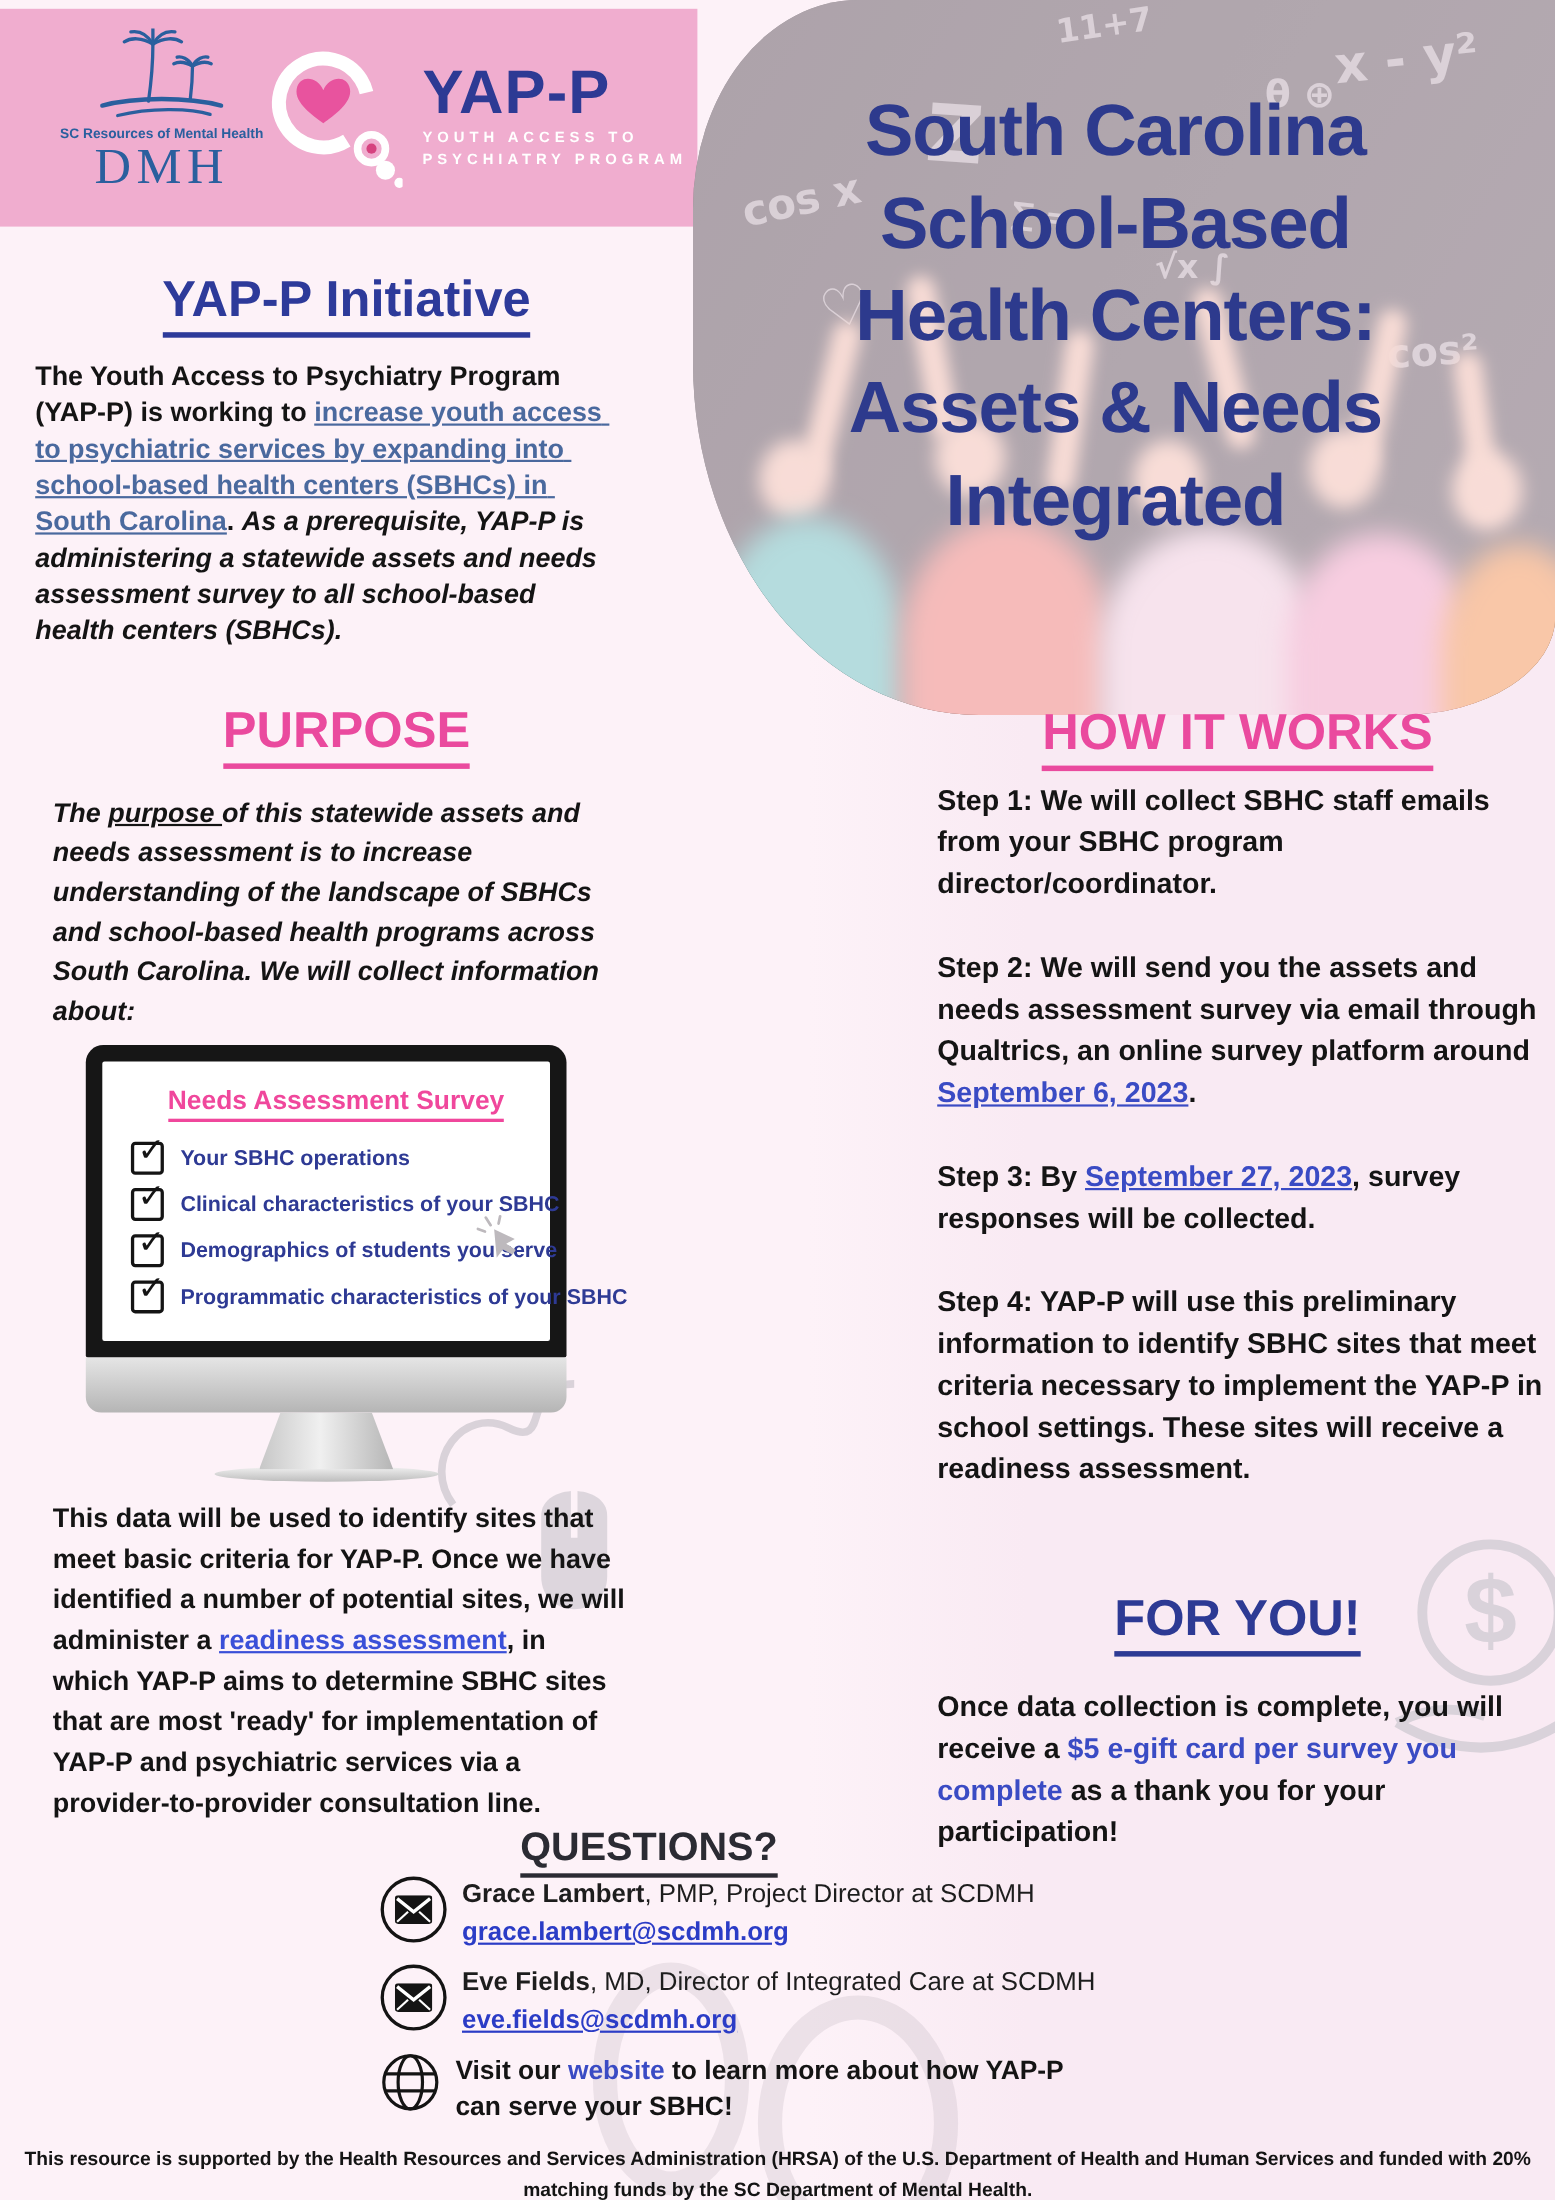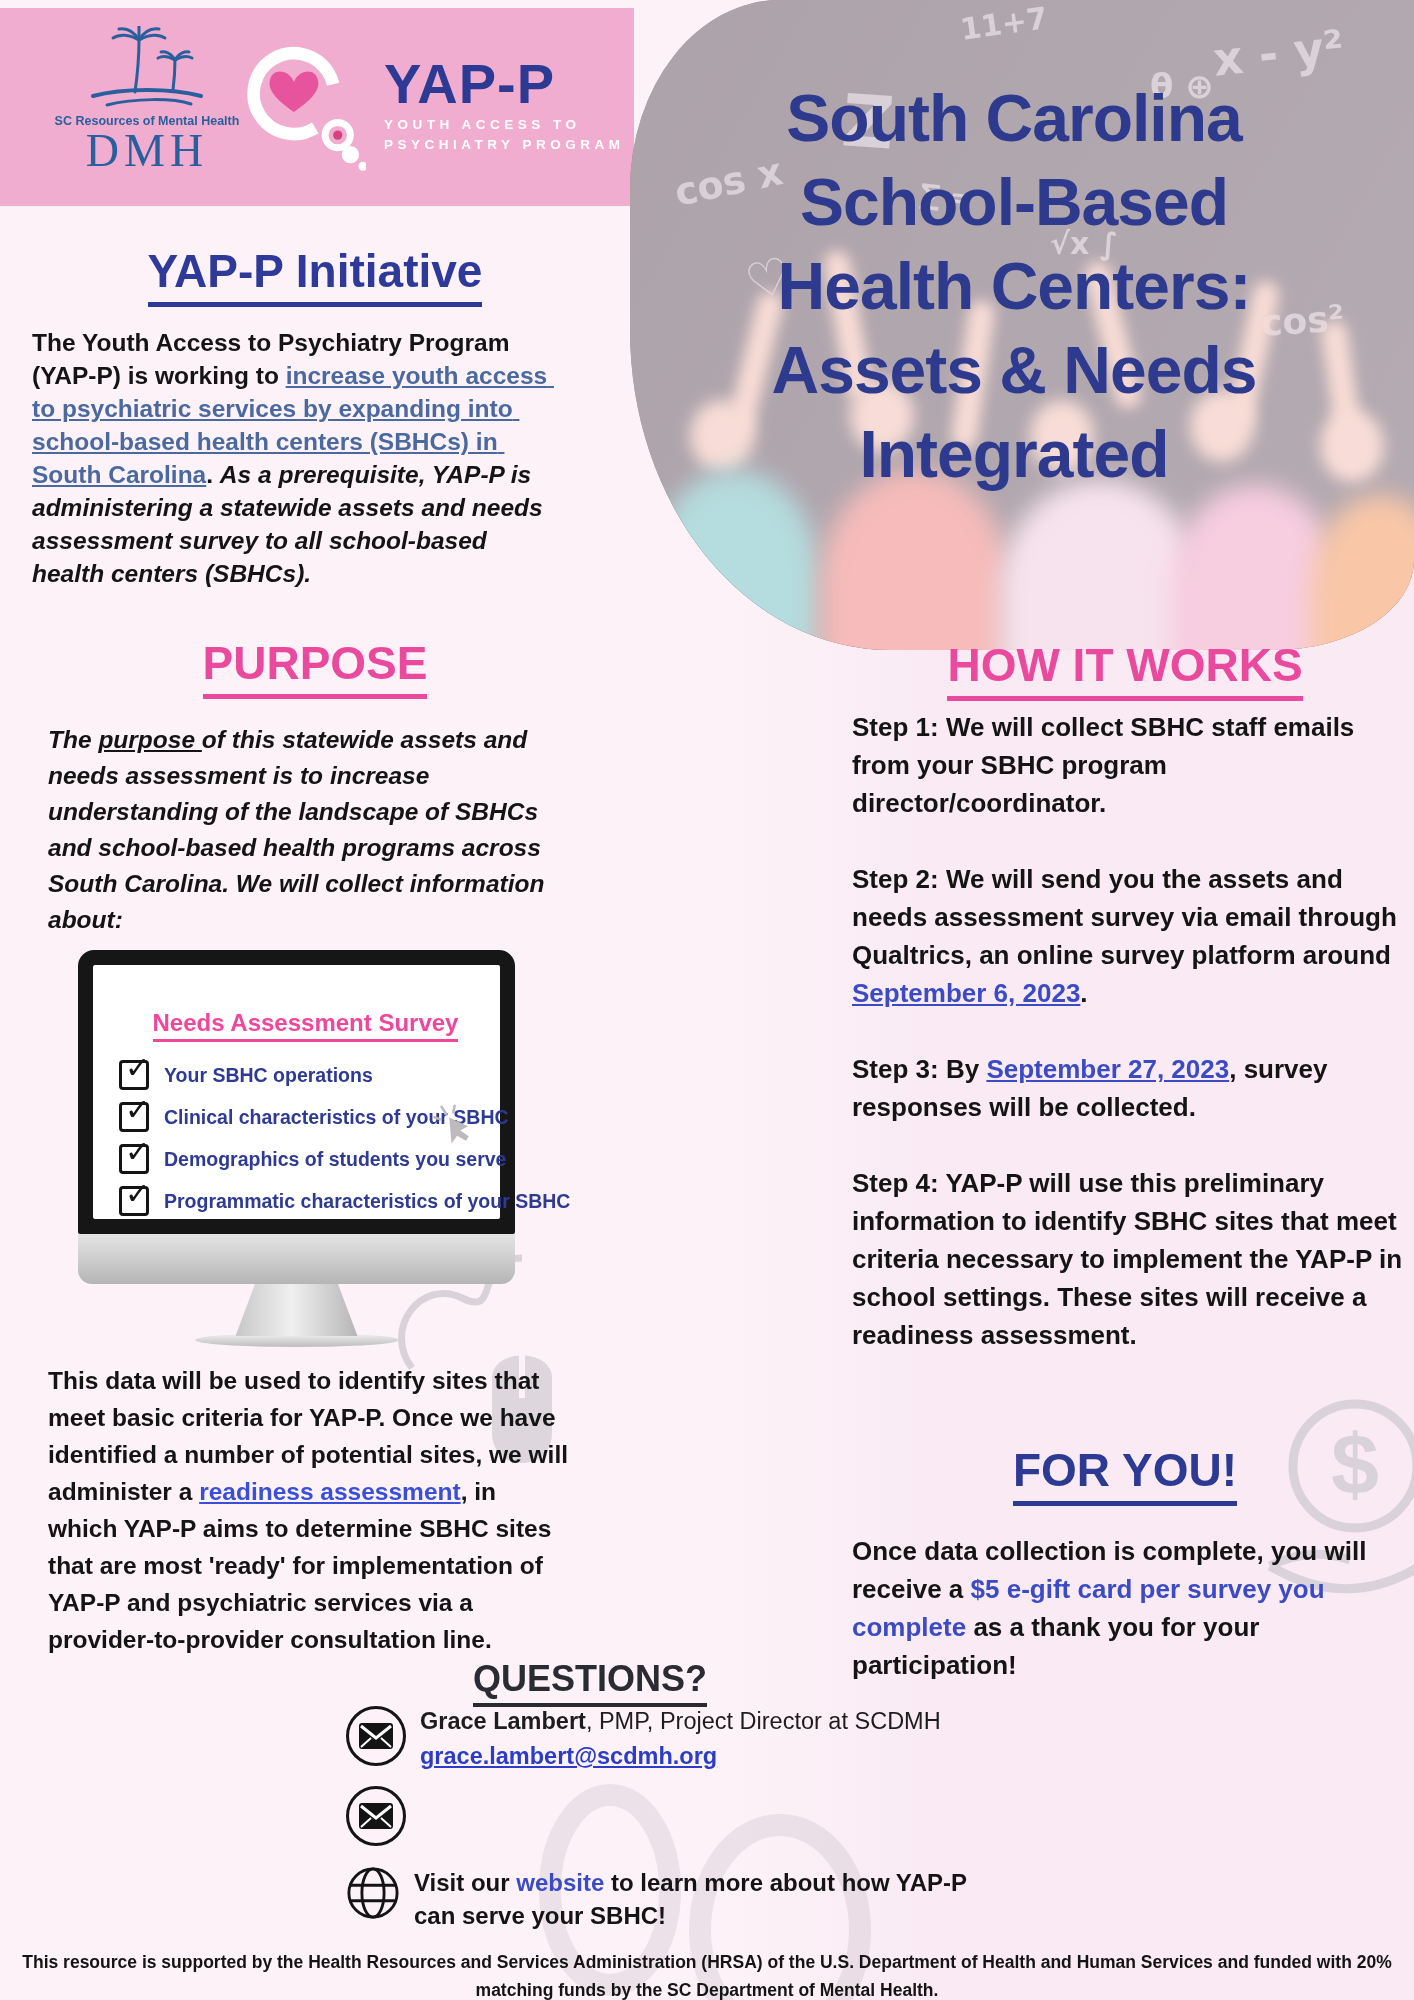--- a/index.html
+++ b/index.html
@@ -67,21 +67,21 @@
   .seg-date{color:#3a4bc4;text-decoration:underline;}
   .seg-blue{color:#3a4bc4;}
   .seg-italic{font-style:italic;}
   .seg-underline{text-decoration:underline;}
 
   
   .monitor{position:absolute;left:78px;top:950px;width:437px;z-index:2;}
   .m-frame{background:#161616;border-radius:16px 16px 2px 2px;padding:15px;height:284px;box-sizing:border-box;}
   .m-screen{background:#fff;height:100%;border-radius:2px;box-sizing:border-box;padding:22px 8px 0 26px;position:relative;}
   .m-title-wrap{text-align:center;margin-bottom:18px;}
-  .m-title{display:inline-block;font-size:24px;font-weight:bold;color:#f0479c;border-bottom:3px solid #f0479c;padding-bottom:2px;margin-top:22px;}
+  .m-title{display:inline-block;font-size:24px;font-weight:bold;color:#f0479c;border-bottom:3px solid #f0479c;padding-bottom:2px;}
   .chk-row{display:flex;align-items:center;margin-bottom:12px;}
   .chk-box{width:24px;height:24px;border:3.5px solid #141414;border-radius:4px;position:relative;flex:0 0 auto;margin-right:15px;}
   .chk-box::after{content:"✓";font-family:"DejaVu Sans",sans-serif;font-weight:bold;font-size:30px;
     color:#141414;position:absolute;left:3px;top:-13px;}
   .chk-label{font-size:19.5px;font-weight:bold;color:#2e3a94;white-space:nowrap;}
   .m-chin{height:50px;background:linear-gradient(#e5e5e5,#b5b5b5);border-radius:0 0 14px 14px;}
   .m-stand{width:122px;height:52px;margin:0 auto;background:linear-gradient(90deg,#c7c7c7,#f0f0f0 45%,#b5b5b5);
     clip-path:polygon(16% 0,84% 0,100% 100%,0 100%);}
   .m-base{width:204px;height:14px;margin:-3px auto 0;background:linear-gradient(#f2f2f2,#bdbdbd);border-radius:50%;}
   .cursor{position:absolute;left:428px;top:1098px;z-index:4;}
@@ -305,20 +305,24 @@
 
   <div class="contact-row" style="left:346px;top:1786px;">
     <span class="c-icon">
       <svg width="34" height="26" viewBox="0 0 34 26">
         <rect x="0" y="0" width="34" height="26" rx="3" fill="#141414"></rect>
         <polyline points="2,3 17,15 32,3" stroke="#ffffff" stroke-width="3" fill="none"></polyline>
         <line x1="2" y1="24" x2="12" y2="15" stroke="#ffffff" stroke-width="2"></line>
         <line x1="32" y1="24" x2="22" y2="15" stroke="#ffffff" stroke-width="2"></line>
       </svg>
     </span>
+    <div class="c-text">
+      <div><span class="c-name">Eve Fields</span><span>, MD, Director of Integrated Care at SCDMH</span></div>
+      <span class="c-email">eve.fields@scdmh.org</span>
+    </div>
   </div>
 
   <div class="contact-row" style="left:346px;top:1866px;">
     <span class="c-icon noring">
       <svg width="56" height="56" viewBox="-28 -28 56 56">
         <g stroke="#141414" stroke-width="3" fill="none">
           <circle cx="0" cy="0" r="25"></circle>
           <ellipse cx="0" cy="0" rx="11.5" ry="25"></ellipse>
           <line x1="-24" y1="-8" x2="24" y2="-8"></line>
           <line x1="-24" y1="8" x2="24" y2="8"></line>

